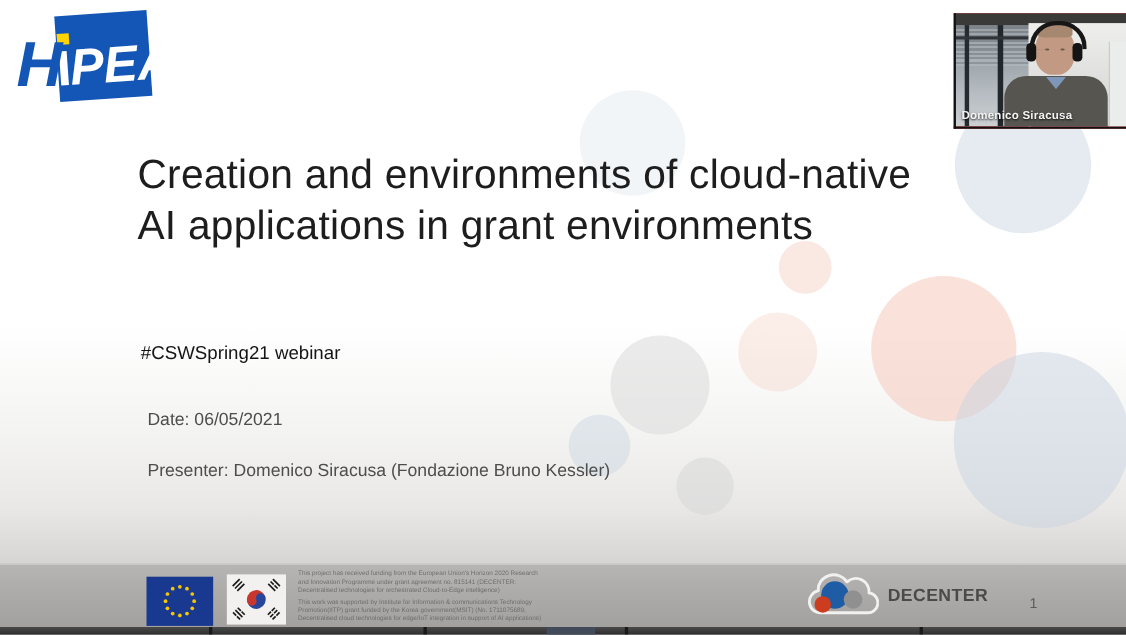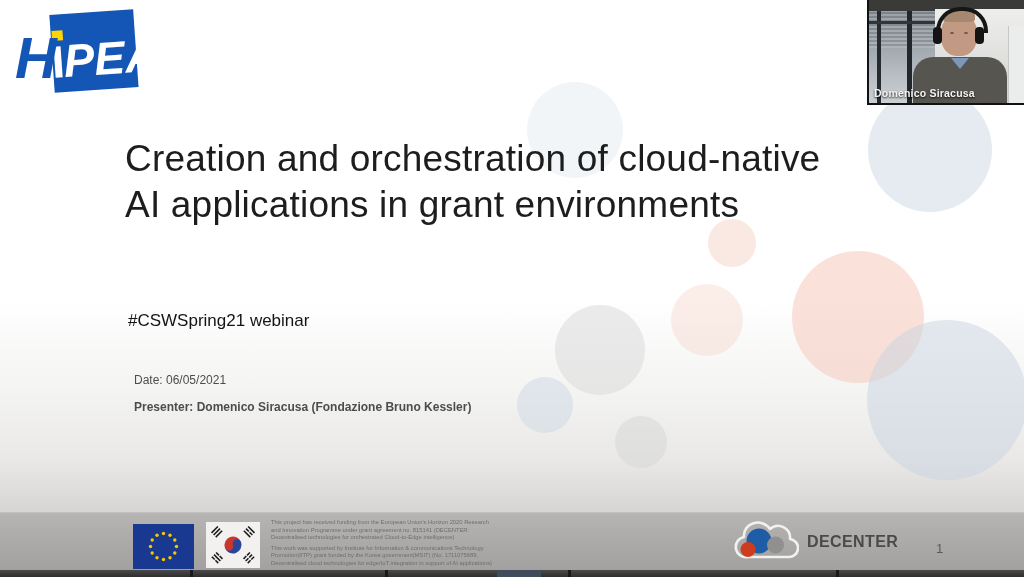--- a/index.html
+++ b/index.html
@@ -18,29 +18,29 @@
   .c5{left:867px;top:320px;width:160px;height:160px;background:rgba(199,212,223,.50);}
   .c6{left:555px;top:305px;width:90px;height:90px;background:rgba(218,218,218,.55);}
   .c7{left:517px;top:377px;width:56px;height:56px;background:rgba(203,215,226,.50);}
   .c8{left:615px;top:416px;width:52px;height:52px;background:rgba(214,214,214,.50);}
   .c9{left:527px;top:82px;width:96px;height:96px;background:rgba(226,232,237,.45);}
 
   
   .title{position:absolute;left:125px;top:136px;width:810px;color:#1d1d1d;
          font-size:37px;line-height:46px;font-weight:400;letter-spacing:.2px;}
   .hashtag{position:absolute;left:128px;top:311px;font-size:17px;color:#141414;}
-  .meta{position:absolute;left:134px;color:#4d4d4d;font-size:12px;}
+  .meta{position:absolute;left:134px;color:#4d4d4d;font-size:16px;}
   .meta.date{top:373px;}
-  .meta.presenter{top:400px;font-weight:bold;}
+  .meta.presenter{top:420px;}
 
   
   .hipeac{position:absolute;left:6px;top:4px;}
 
   
-  .webcam{position:absolute;top:0;right:0;width:155px;height:103px;overflow:hidden;
+  .webcam{position:absolute;top:12px;right:0;width:155px;height:103px;overflow:hidden;
           background:#b91c1c;border-left:2px solid #121212;border-bottom:2px solid #121212;}
   .cam-ceiling{position:absolute;left:0;top:0;width:100%;height:11px;background:#3a3a38;}
   .cam-wall{position:absolute;left:66px;top:9px;right:0;bottom:0;
             background:linear-gradient(180deg,#eeeeec 0%,#dfdfdd 55%,#cfd0ce 100%);}
   .cam-radiator{position:absolute;right:0;top:26px;width:15px;height:77px;background:#ebedec;
             border-left:1px solid #c6c8c7;}
   .cam-window{position:absolute;left:0;top:6px;width:68px;height:97px;
             background:linear-gradient(180deg,#878f96 0%,#9aa2a8 35%,#b7bdc2 70%,#ccd0d3 100%);}
   .cam-window .bar-v1{position:absolute;left:8px;top:0;width:4px;height:100%;background:#262b2f;}
   .cam-window .bar-v2{position:absolute;left:38px;top:0;width:5px;height:100%;background:#22272b;}
@@ -106,21 +106,21 @@
       <g transform="rotate(-4 88 48)">
         <rect x="46" y="8" width="84" height="78" fill="#1456b5"></rect>
         <rect x="48" y="40" width="7" height="31" fill="#ffffff"></rect>
         <rect x="47" y="24" width="11" height="10" fill="#ffd400"></rect>
         <text x="57" y="71" font-family="Liberation Sans, sans-serif" font-size="46" font-weight="bold" font-style="italic" fill="#ffffff">PEAC</text>
       </g>
       <text x="9" y="74" font-family="Liberation Sans, sans-serif" font-size="58" font-weight="bold" font-style="italic" fill="#1456b5">H</text>
     </svg>
 
     <div class="title">
-      <div>Creation and orchestration of cloud-native</div>
+      <div>Creation and environments of cloud-native</div>
       <div>AI applications in grant environments</div>
     </div>
     <div class="hashtag">#CSWSpring21 webinar</div>
     <div class="meta date">Date: 06/05/2021</div>
     <div class="meta presenter">Presenter: Domenico Siracusa (Fondazione Bruno Kessler)</div>
   </div>
 
   <div class="webcam">
     <div class="cam-window">
       <div class="blind"></div>

